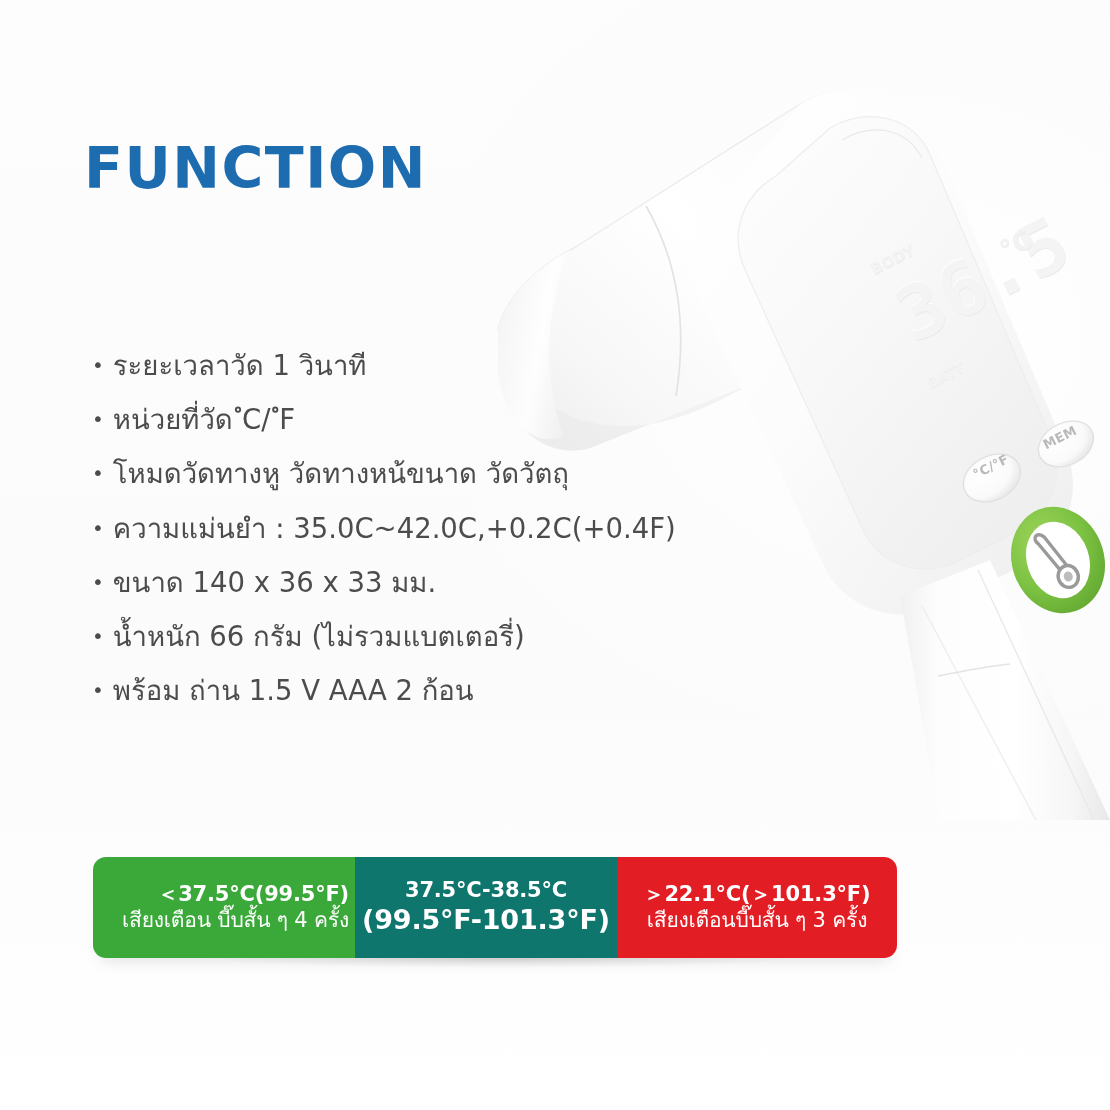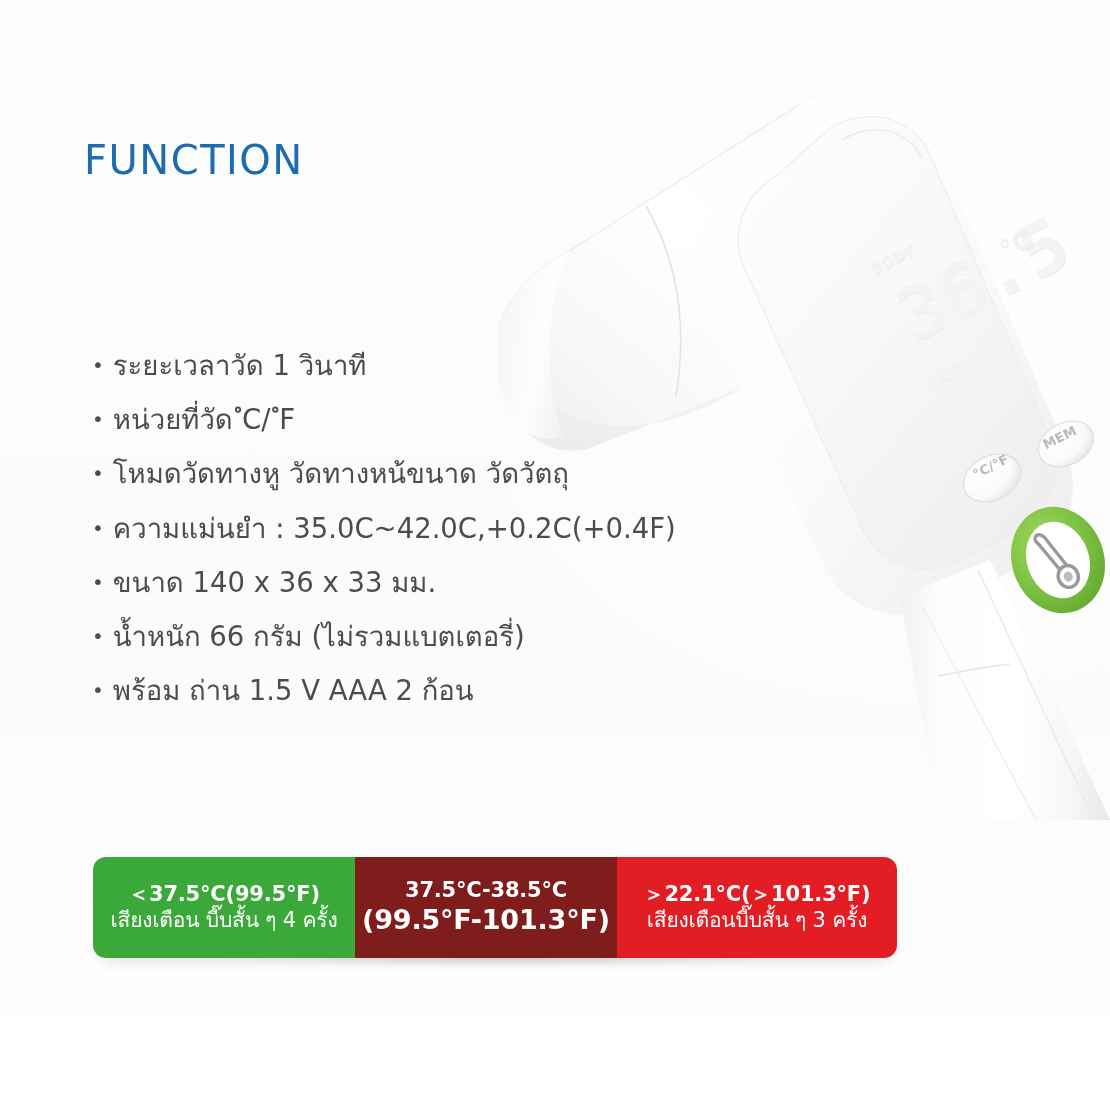--- a/index.html
+++ b/index.html
@@ -31,22 +31,22 @@
       radial-gradient(ellipse 620px 520px at 82% 30%, #ffffff 0%, #fcfcfc 55%, rgba(250,250,250,0) 100%),
       linear-gradient(180deg, #fdfdfd 0%, #fbfbfb 60%, #ffffff 100%);
     pointer-events: none;
   }
 
   
   #title {
     position: absolute;
     left: 84px;
     top: 140px;
-    font-size: 40px;
-    font-weight: 400;
+    font-size: 57px;
+    font-weight: 700;
     letter-spacing: 1.5px;
     color: #1d6cb0;
     font-family: "DejaVu Sans", "Liberation Sans", sans-serif;
     line-height: 1;
     white-space: nowrap;
   }
 
   
   #features {
     position: absolute;
@@ -107,22 +107,22 @@
   .temp-seg .line-range2 {
     font-size: 27px;
     font-weight: 700;
     letter-spacing: -0.2px;
   }
   .temp-seg .line-beep {
     font-size: 21px;
     font-weight: 400;
     letter-spacing: -0.2px;
   }
-  #seg-green  { width: 262px; background: #3aa93a; }
-  #seg-yellow { width: 262px; background: #7f1d1d; }
+  #seg-green  { width: 262px; background: #3aa93a; align-items: flex-end; }
+  #seg-yellow { width: 262px; background: #0f766e; }
   #seg-red    { width: 280px; background: #e31d24; }
 
   #bar-shadow {
     position: absolute;
     left: 120px;
     top: 958px;
     width: 760px;
     height: 26px;
     background: radial-gradient(ellipse 380px 13px at 50% 0%, rgba(0,0,0,0.12) 0%, rgba(0,0,0,0.045) 45%, rgba(0,0,0,0) 78%);
     pointer-events: none;

